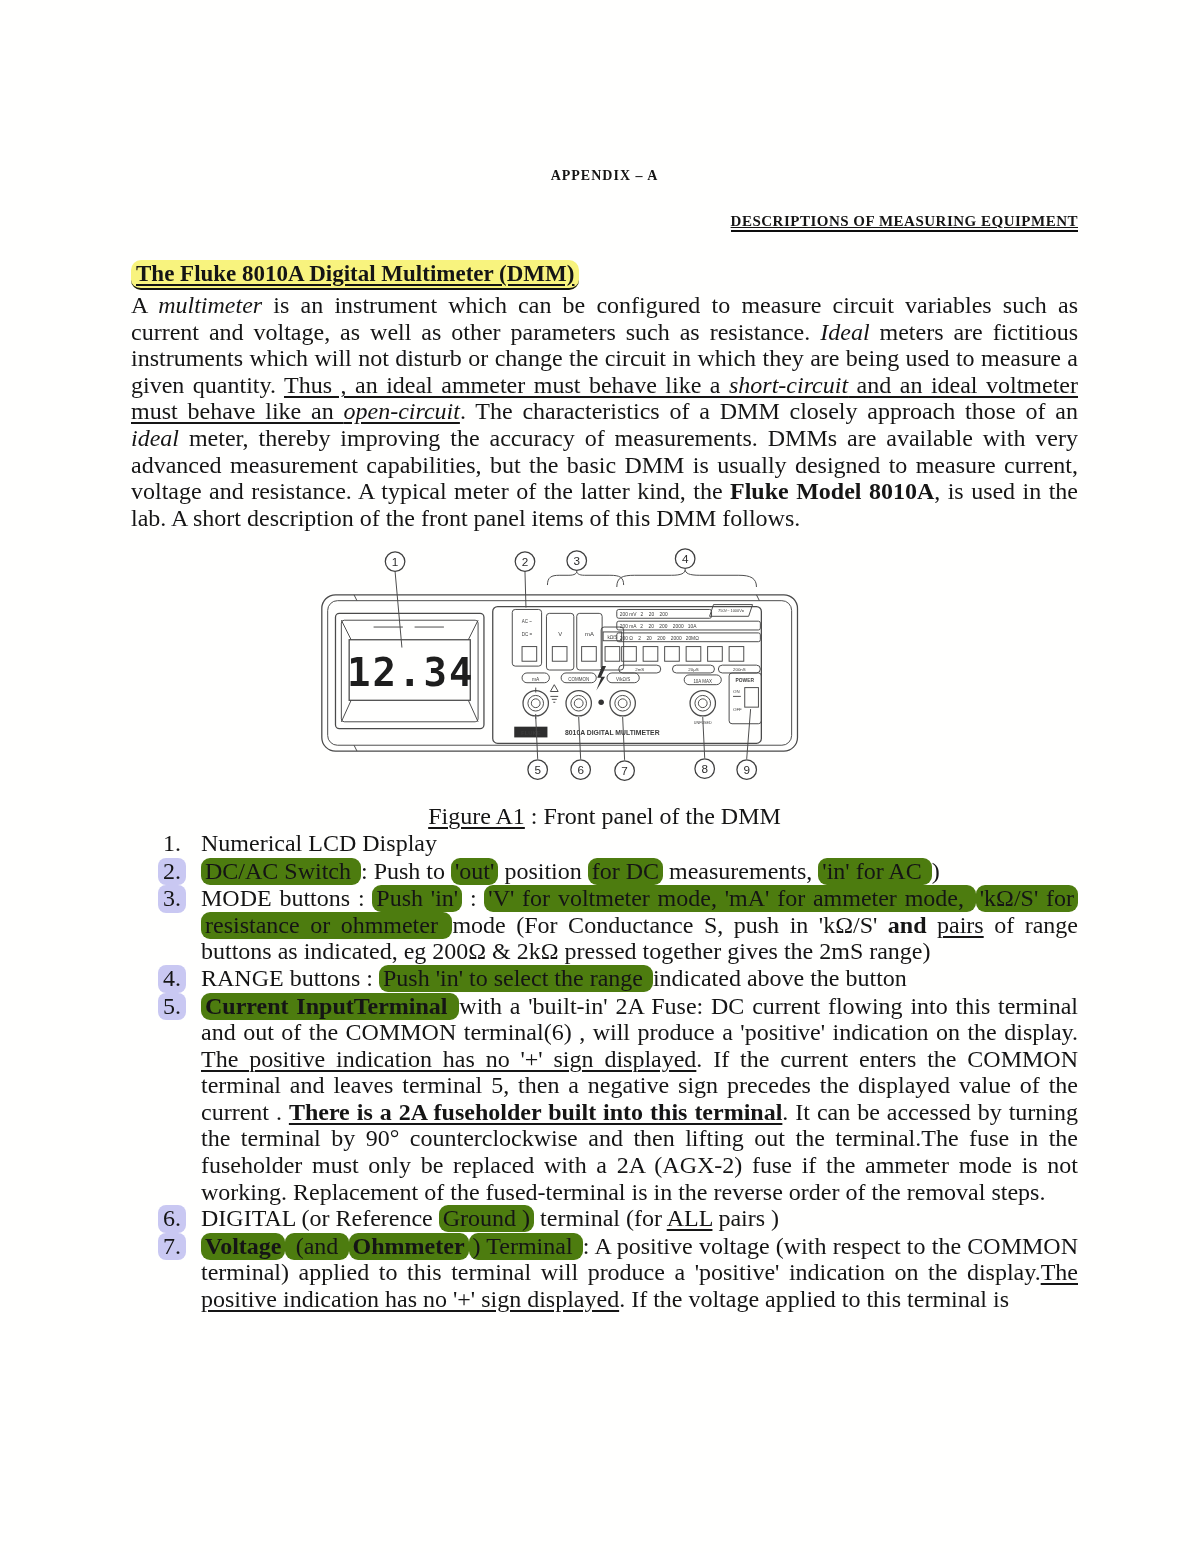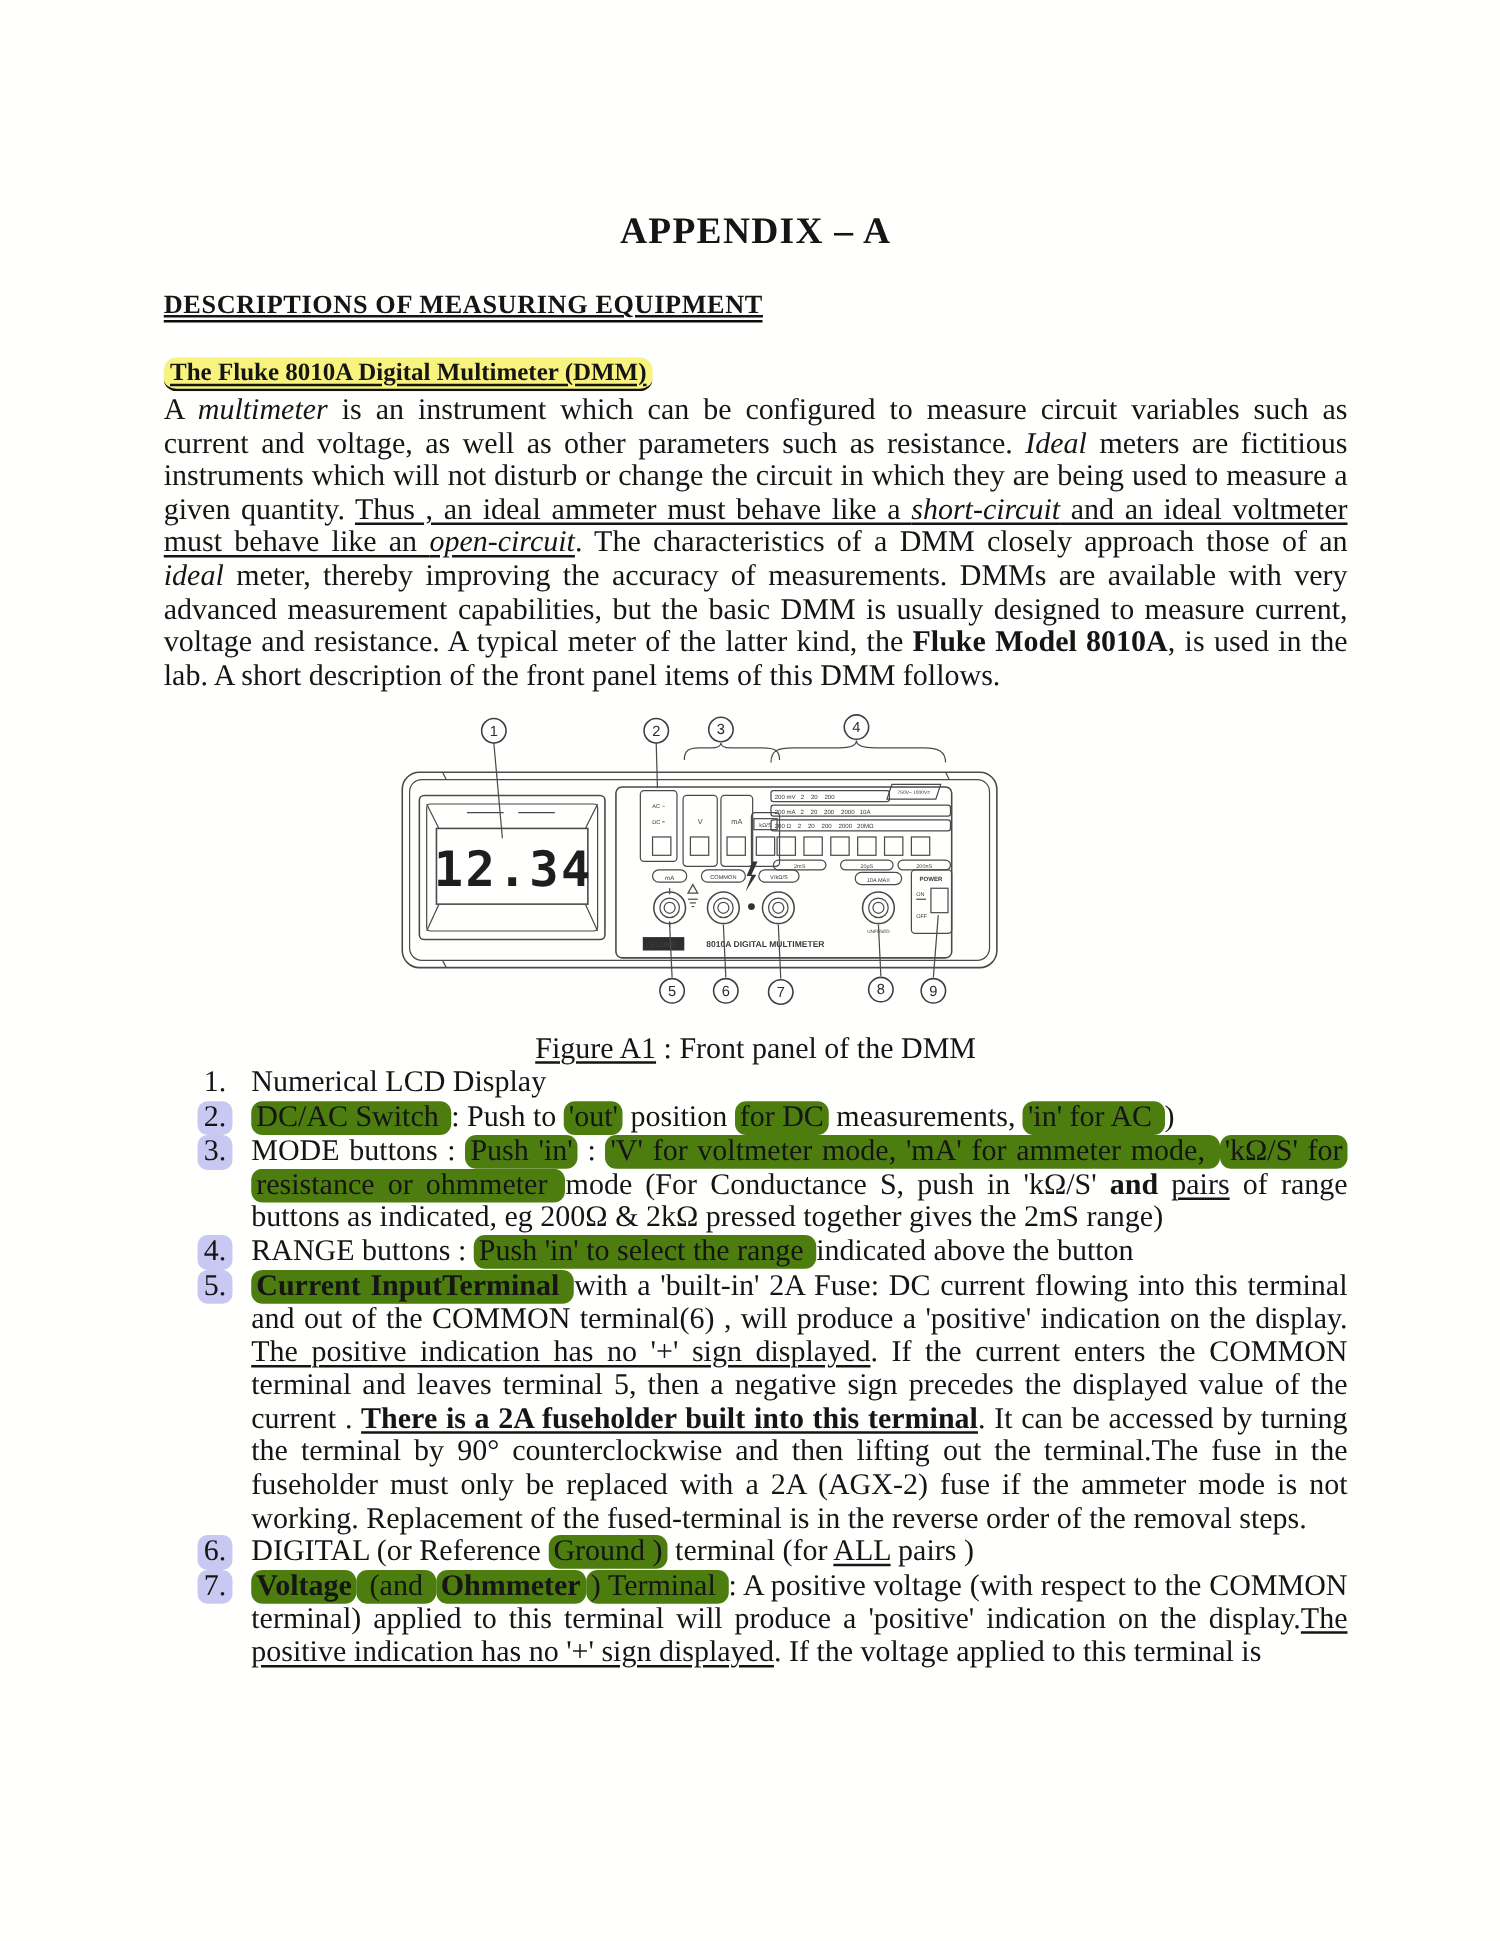--- a/index.html
+++ b/index.html
@@ -7,32 +7,32 @@
     position:relative;
     width:1200px;height:1553px;
     box-sizing:border-box;
     padding:168px 122px 0 131px;
     background:#fffffe;
     overflow:hidden;
     font-family:"Liberation Serif", serif;
     color:#151515;
   }
   .title{
-    text-align:center;font-weight:bold;font-size:30px;letter-spacing:1px;
+    text-align:center;font-weight:bold;font-size:14px;letter-spacing:1px;
   }
   .subtitle{
-    text-align:left;font-weight:bold;font-size:21px;letter-spacing:0.5px;
+    text-align:right;font-weight:bold;font-size:15px;letter-spacing:0.5px;
     margin-top:29px;
   }
   .u2{
     text-decoration:underline;
     border-bottom:2px solid #0d0d0d;padding-bottom:1px;
   }
   .heading{
-    margin-top:31px;font-weight:bold;font-size:20px;
+    margin-top:31px;font-weight:bold;font-size:23px;
   }
   .body-text{
     font-size:24px;line-height:26.6px;text-align:justify;margin:0;
   }
   .first-para{margin-top:5px;}
   .b{font-weight:bold;}
   .i{font-style:italic;}
   .u{text-decoration:underline;text-decoration-thickness:1.6px;text-underline-offset:2.5px;}
   .hl-y{
     background:#F8F37E;border-radius:9px;padding:1px 5px 2px 5px;

